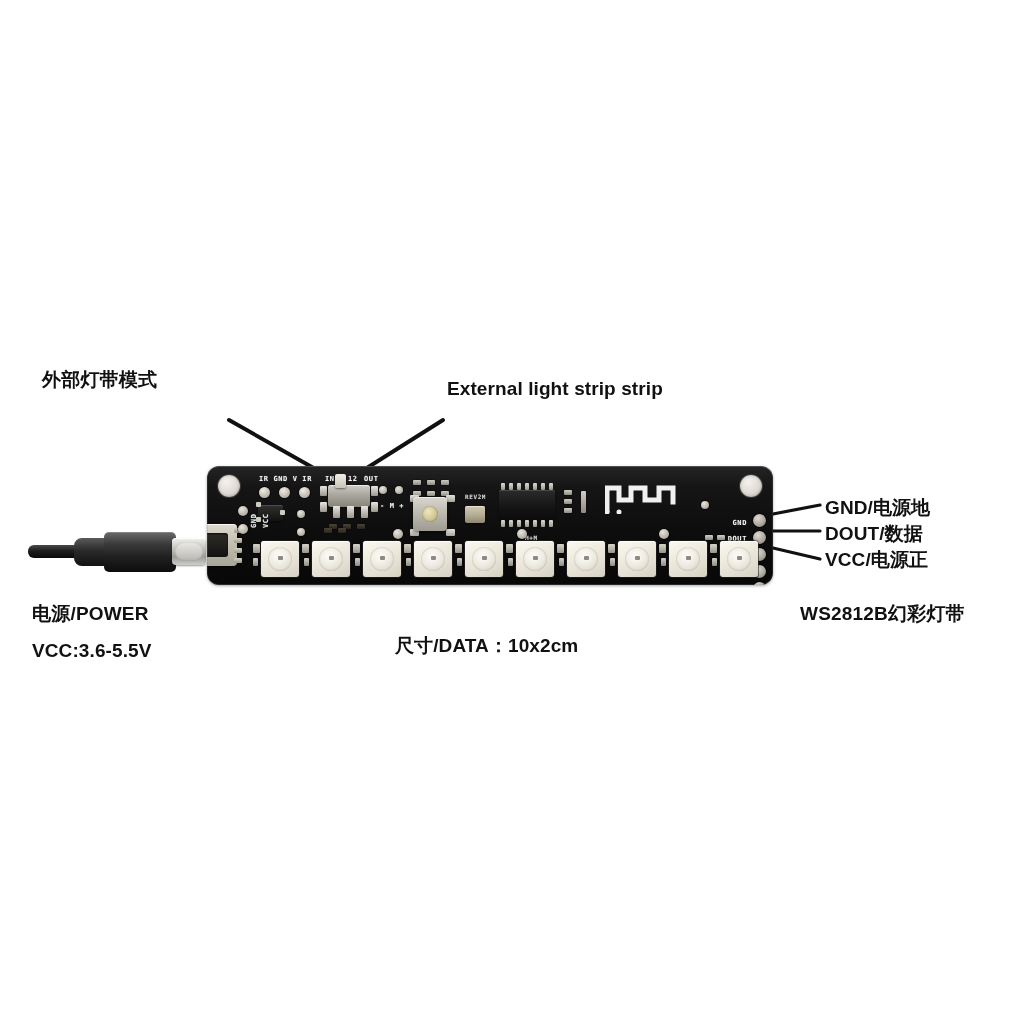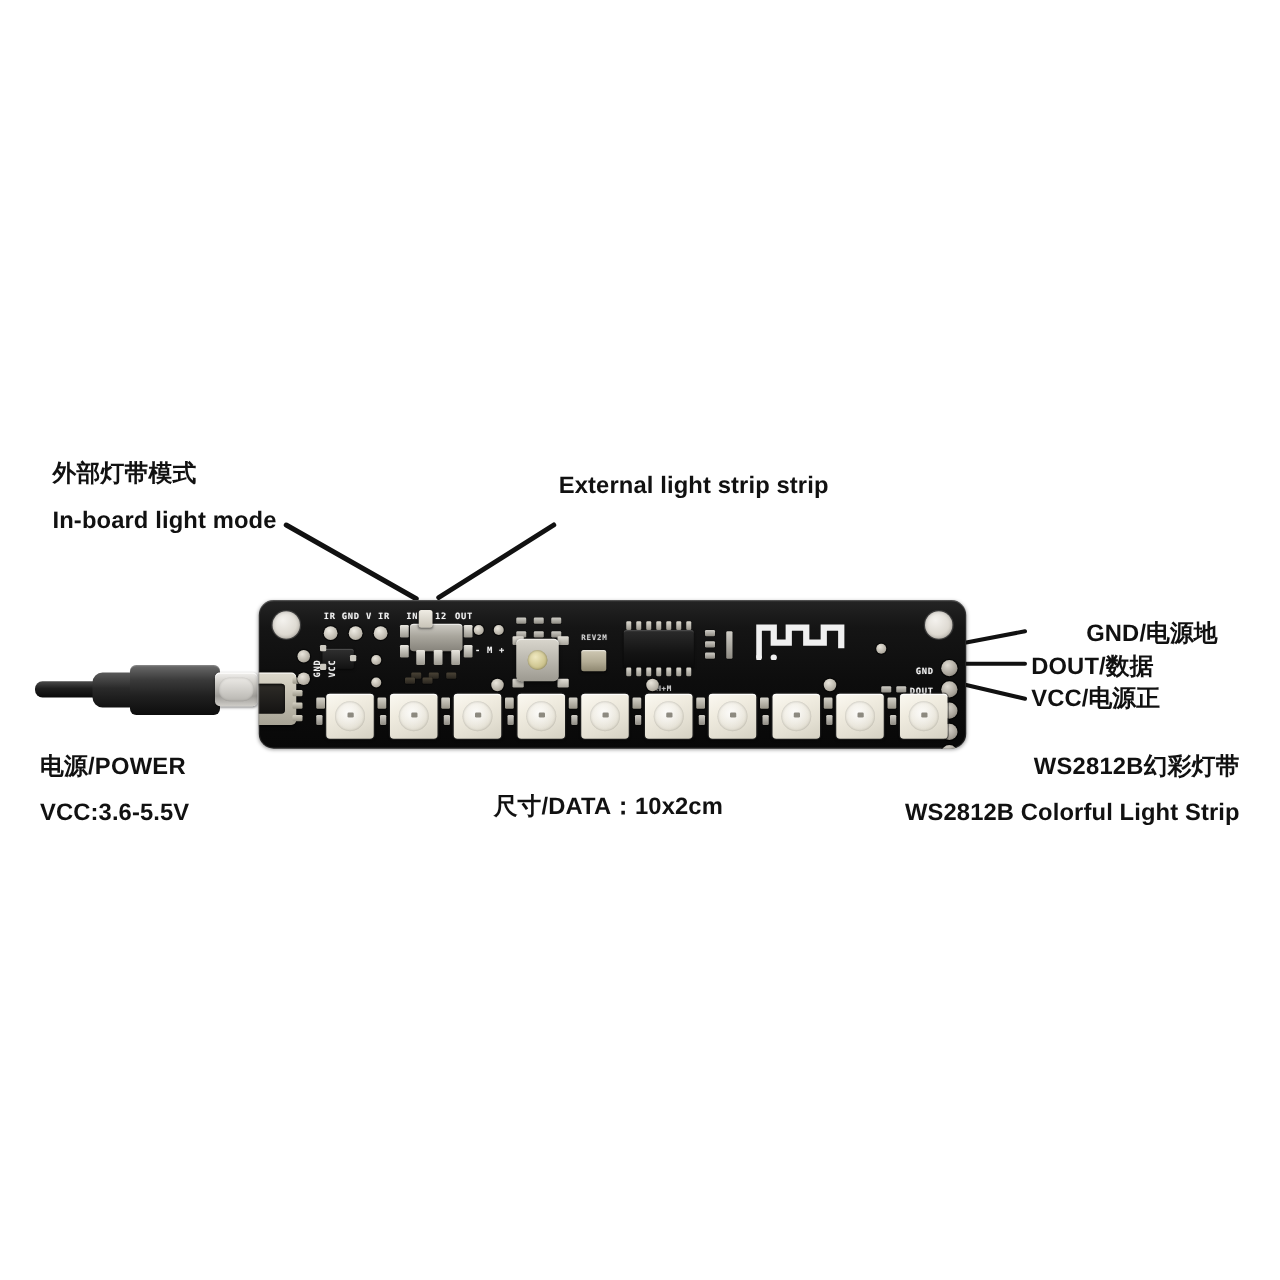--- a/index.html
+++ b/index.html
@@ -47,21 +47,20 @@
     pointer-events: none;
   }
 
   
   .board-wrap {
     position: absolute;
     left: 207px;
     top: 466px;
     width: 566px;
     height: 119px;
-    margin-top: 14px;
   }
   .board {
     position: absolute;
     inset: 0;
     border-radius: 12px;
     background:
       linear-gradient(180deg,#242424 0%, #151515 18%, #0d0d0d 55%, #080808 100%);
     box-shadow:
       inset 0 1px 0 rgba(255,255,255,.16),
       inset 0 -1px 0 rgba(255,255,255,.05),
@@ -345,28 +344,27 @@
     box-shadow: inset 0 0 2px rgba(0,0,0,.25);
   }
 </style>
 </head>
 <body>
 
 <div class="stage">
 
   <div class="label-block" style="left:42px; top:366px;">
     <div class="cn">外部灯带模式</div>
-    <div class="en" style="margin-top:9px;">In-board light mode</div>
   </div>
 
   <div class="label-block" style="left:447px; top:366px;">
     <div class="en" style="margin-top:9px;">External light strip strip</div>
   </div>
 
-  <div class="label-block" style="left:869px; top:494px;">
+  <div class="label-block" style="left:825px; top:494px;">
     <div class="en">GND/电源地</div>
   </div>
 
   <div class="label-block" style="left:825px; top:520px;">
     <div class="en">DOUT/数据</div>
   </div>
 
   <div class="label-block" style="left:825px; top:546px;">
     <div class="en">VCC/电源正</div>
   </div>
@@ -375,21 +373,20 @@
     <div class="cn">电源/POWER</div>
     <div class="en" style="margin-top:9px;">VCC:3.6-5.5V</div>
   </div>
 
   <div class="label-block" style="left:395px; top:632px;">
     <div class="en">尺寸/DATA：10x2cm</div>
   </div>
 
   <div class="label-block" style="left:800px; top:600px;text-align:right;">
     <div class="cn">WS2812B幻彩灯带</div>
-    <div class="en" style="margin-top:9px; margin-left:-76px;">WS2812B Colorful Light Strip</div>
   </div>
 
   <svg class="anno" width="1024" height="1024" viewBox="0 0 1024 1024">
 
     <line x1="229" y1="420" x2="333" y2="479" stroke="#111111" stroke-width="4" stroke-linecap="round"></line>
 
     <line x1="443" y1="420" x2="351" y2="478" stroke="#111111" stroke-width="4" stroke-linecap="round"></line>
 
     <line x1="773" y1="514" x2="820" y2="505" stroke="#111111" stroke-width="3.2" stroke-linecap="round"></line>
 

